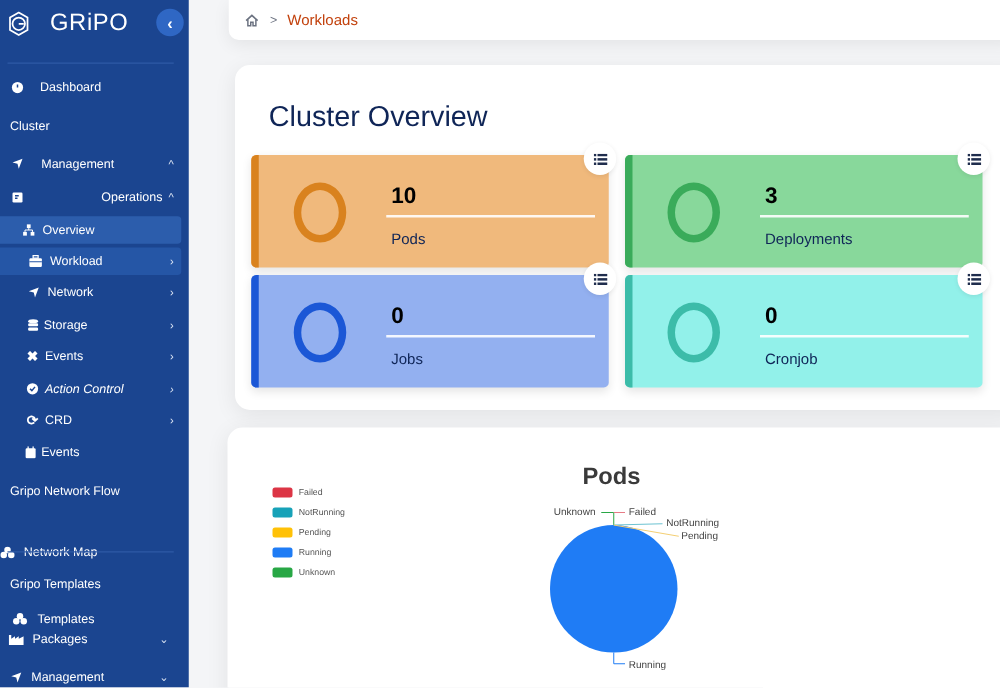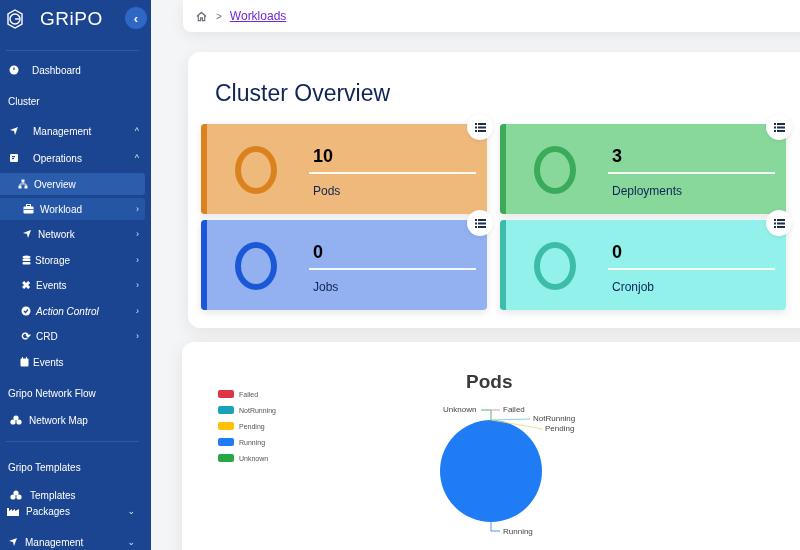--- a/index.html
+++ b/index.html
@@ -17,21 +17,21 @@
   .nav-item .ico { width: 12px; height: 12px; display: inline-flex; align-items: center; justify-content: center; font-size: 9px; margin-right: 9px; }
   .nav-item .chev { position: absolute; right: 6px; font-size: 9px; color: #dfe7f5; }
   .nav-item.active { background: #2c5dac; border-radius: 0 3px 3px 0; }
   .nav-item.hover { background: #2556a6; border-radius: 0 3px 3px 0; }
   .section-label { position: absolute; left: 8px; font-size: 10px; color: #fff; }
 
   
   .breadcrumb-bar { position: absolute; left: 183px; top: 0; width: 630px; height: 32px; background: #fff; border-radius: 0 0 8px 8px; box-shadow: 0 4px 14px rgba(0,0,0,0.07); display: flex; align-items: center; padding-left: 13px; }
   .bc-home { width: 11px; height: 11px; color: #6b7280; }
   .bc-sep { margin: 0 8px 0 9px; font-size: 10px; color: #6b7280; }
-  .bc-current { font-size: 12px; color: #6d28d9; text-decoration: underline; }
+  .bc-current { font-size: 12px; color: #c2410c; }
 
   
   .overview-card { position: absolute; left: 188px; top: 52px; width: 630px; height: 276px; background: #fff; border-radius: 12px; box-shadow: 0 4px 18px rgba(0,0,0,0.08); }
   .overview-title { position: absolute; left: 27px; top: 28px; font-size: 23px; color: #0f2557; font-weight: 400; }
 
   .stat { position: absolute; width: 286px; height: 90px; border-radius: 4px; box-shadow: 0 3px 8px rgba(0,0,0,0.1); }
   .stat .bar { position: absolute; left: 0; top: 0; width: 6px; height: 100%; border-radius: 4px 0 0 4px; }
   .stat .ring { position: absolute; left: 34px; top: 22px; width: 42px; height: 48px; border-radius: 50%; border-width: 6px; border-style: solid; }
   .stat .count { position: absolute; left: 112px; top: 22px; font-size: 18px; font-weight: 700; color: #000000; }
   .stat .line { position: absolute; left: 108px; top: 48px; width: 167px; height: 2px; background: #fff; opacity: 0.9; }
@@ -82,21 +82,21 @@
     <div class="nav-item" style="top:120px; left:8px; width:137px;">
       <span class="ico">
         <svg width="10" height="10" viewBox="0 0 10 10">
             <path d="M1 4 L9 1 L6 9 L5 5 Z" fill="#fff"></path>
           </svg>
       </span>
       <span style="margin-left:4px;">Management</span>
       <span class="chev">^</span>
     </div>
 
-    <div class="nav-item" style="top:147px; left:8px; width:137px;">
+    <div class="nav-item" style="top:147px; left:8px; width:137px;gap:48px;">
       <span class="ico">
         <svg width="10" height="10" viewBox="0 0 10 10">
             <rect x="1" y="1" width="8" height="8" rx="1" fill="#fff"></rect>
             <rect x="3" y="3" width="3" height="1.2" fill="#1b4590"></rect>
             <rect x="3" y="5" width="2" height="1.2" fill="#1b4590"></rect>
           </svg>
       </span>
       <span style="margin-left:4px;">Operations</span>
       <span class="chev">^</span>
     </div>
@@ -176,21 +176,21 @@
             <rect x="0.5" y="1.5" width="8" height="8" rx="1" fill="#fff"></rect>
             <rect x="2" y="0" width="1" height="2.5" fill="#fff"></rect>
             <rect x="6" y="0" width="1" height="2.5" fill="#fff"></rect>
           </svg>
       </span>
       <span>Events</span>
     </div>
 
     <div class="section-label" style="top:388px;">Gripo Network Flow</div>
 
-    <div class="nav-item" style="top:409px; padding-left:10px;">
+    <div class="nav-item" style="top:431px; ">
       <span class="ico" style="margin-right:7px;">
         <svg width="12" height="10" viewBox="0 0 12 10">
             <circle cx="6" cy="3" r="2.6" fill="#fff"></circle>
             <circle cx="3" cy="7" r="2.6" fill="#fff"></circle>
             <circle cx="9" cy="7" r="2.6" fill="#fff"></circle>
           </svg>
       </span>
       <span>Network Map</span>
     </div>
 

